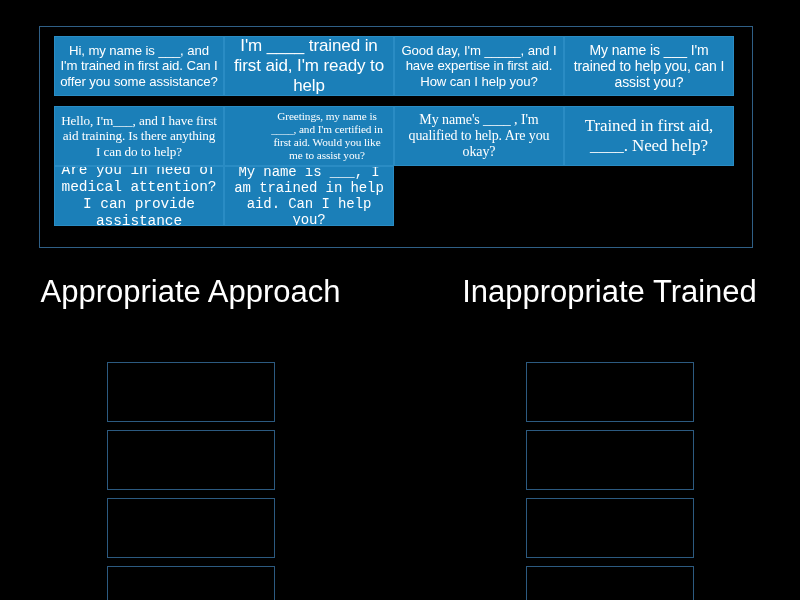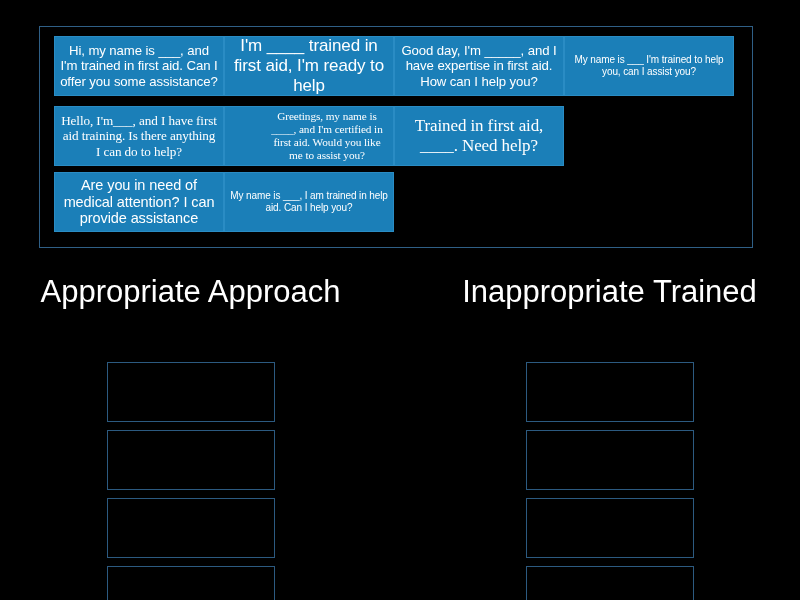--- a/index.html
+++ b/index.html
@@ -33,21 +33,21 @@
     left: 0;
     width: 100%;
     height: 60px;
     display: flex;
     gap: 0;
     padding: 0 14px;
     box-sizing: border-box;
   }
   .tray-row.row-1 { top: 9px; }
   .tray-row.row-2 { top: 79px; font-family: Liberation Serif, serif; }
-  .tray-row.row-3 { top: 145px; }
+  .tray-row.row-3 { top: 139px; font-family: Liberation Mono, monospace; }
 
   .tile {
     background: #1b7fb8;
     color: #ffffff;
     border: 1px solid #2a8cc4;
     box-sizing: border-box;
     display: flex;
     align-items: center;
     justify-content: center;
     text-align: center;
@@ -56,21 +56,21 @@
     letter-spacing: -0.1px;
     cursor: move;
     user-select: none;
     overflow: hidden;
     width: 170px;
     flex: 0 0 170px;
     height: 60px;
     font-size: 13.5px;
   }
   
-  .tile.fs-15 { font-size: 10px; }
+  .tile.fs-15 { font-size: 14px; }
   .tile.fs-14 { font-size: 14.5px; }
   .tile.fs-13 { font-size: 13.2px; }
   .tile.fs-11 { font-size: 11.3px; padding-left: 41px; }
   .tile.fs-17 { font-size: 17px; }
 
   
   #categories {
     position: absolute;
     left: 0;
     top: 275px;
@@ -125,20 +125,21 @@
 <div id="tile-tray">
   <div class="tray-row row-1">
     <div class="tile fs-13">Hi, my name is ___, and I'm trained in first aid. Can I offer you some assistance?</div>
     <div class="tile fs-17">I'm ____ trained in first aid, I'm ready to help</div>
     <div class="tile fs-13">Good day, I'm _____, and I have expertise in first aid. How can I help you?</div>
     <div class="tile fs-15">My name is ___ I'm trained to help you, can I assist you?</div>
   </div>
   <div class="tray-row row-2">
     <div class="tile fs-13">Hello, I'm___, and I have first aid training. Is there anything I can do to help?</div>
     <div class="tile fs-11">Greetings, my name is ____, and I'm certified in first aid. Would you like me to assist you?</div>
+    <div class="tile fs-15">My name's ____ , I'm qualified to help. Are you okay?</div>
     <div class="tile fs-17">Trained in first aid, ____. Need help?</div>
   </div>
   <div class="tray-row row-3">
     <div class="tile fs-14">Are you in need of medical attention? I can provide assistance</div>
     <div class="tile fs-15">My name is ___, I am trained in help aid. Can I help you?</div>
   </div>
 </div>
 
 <div id="categories">
 

